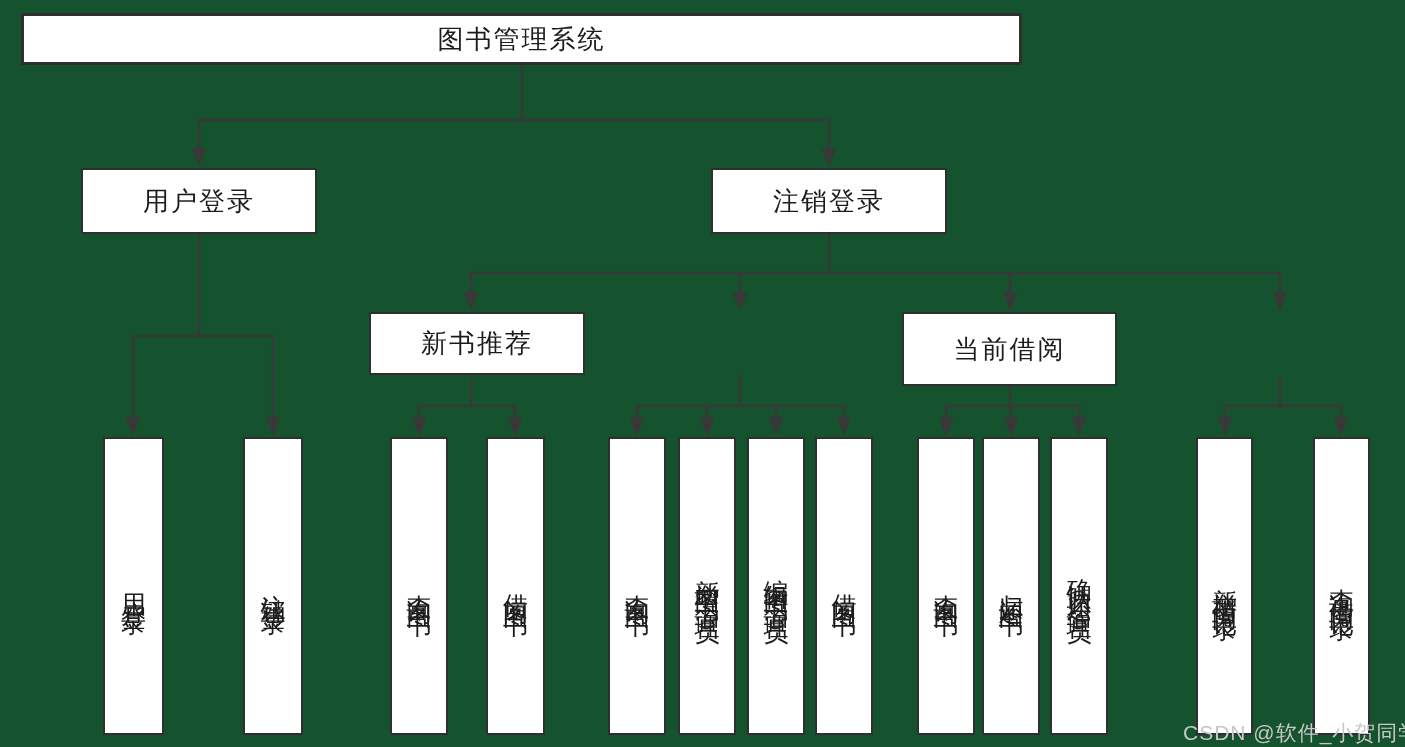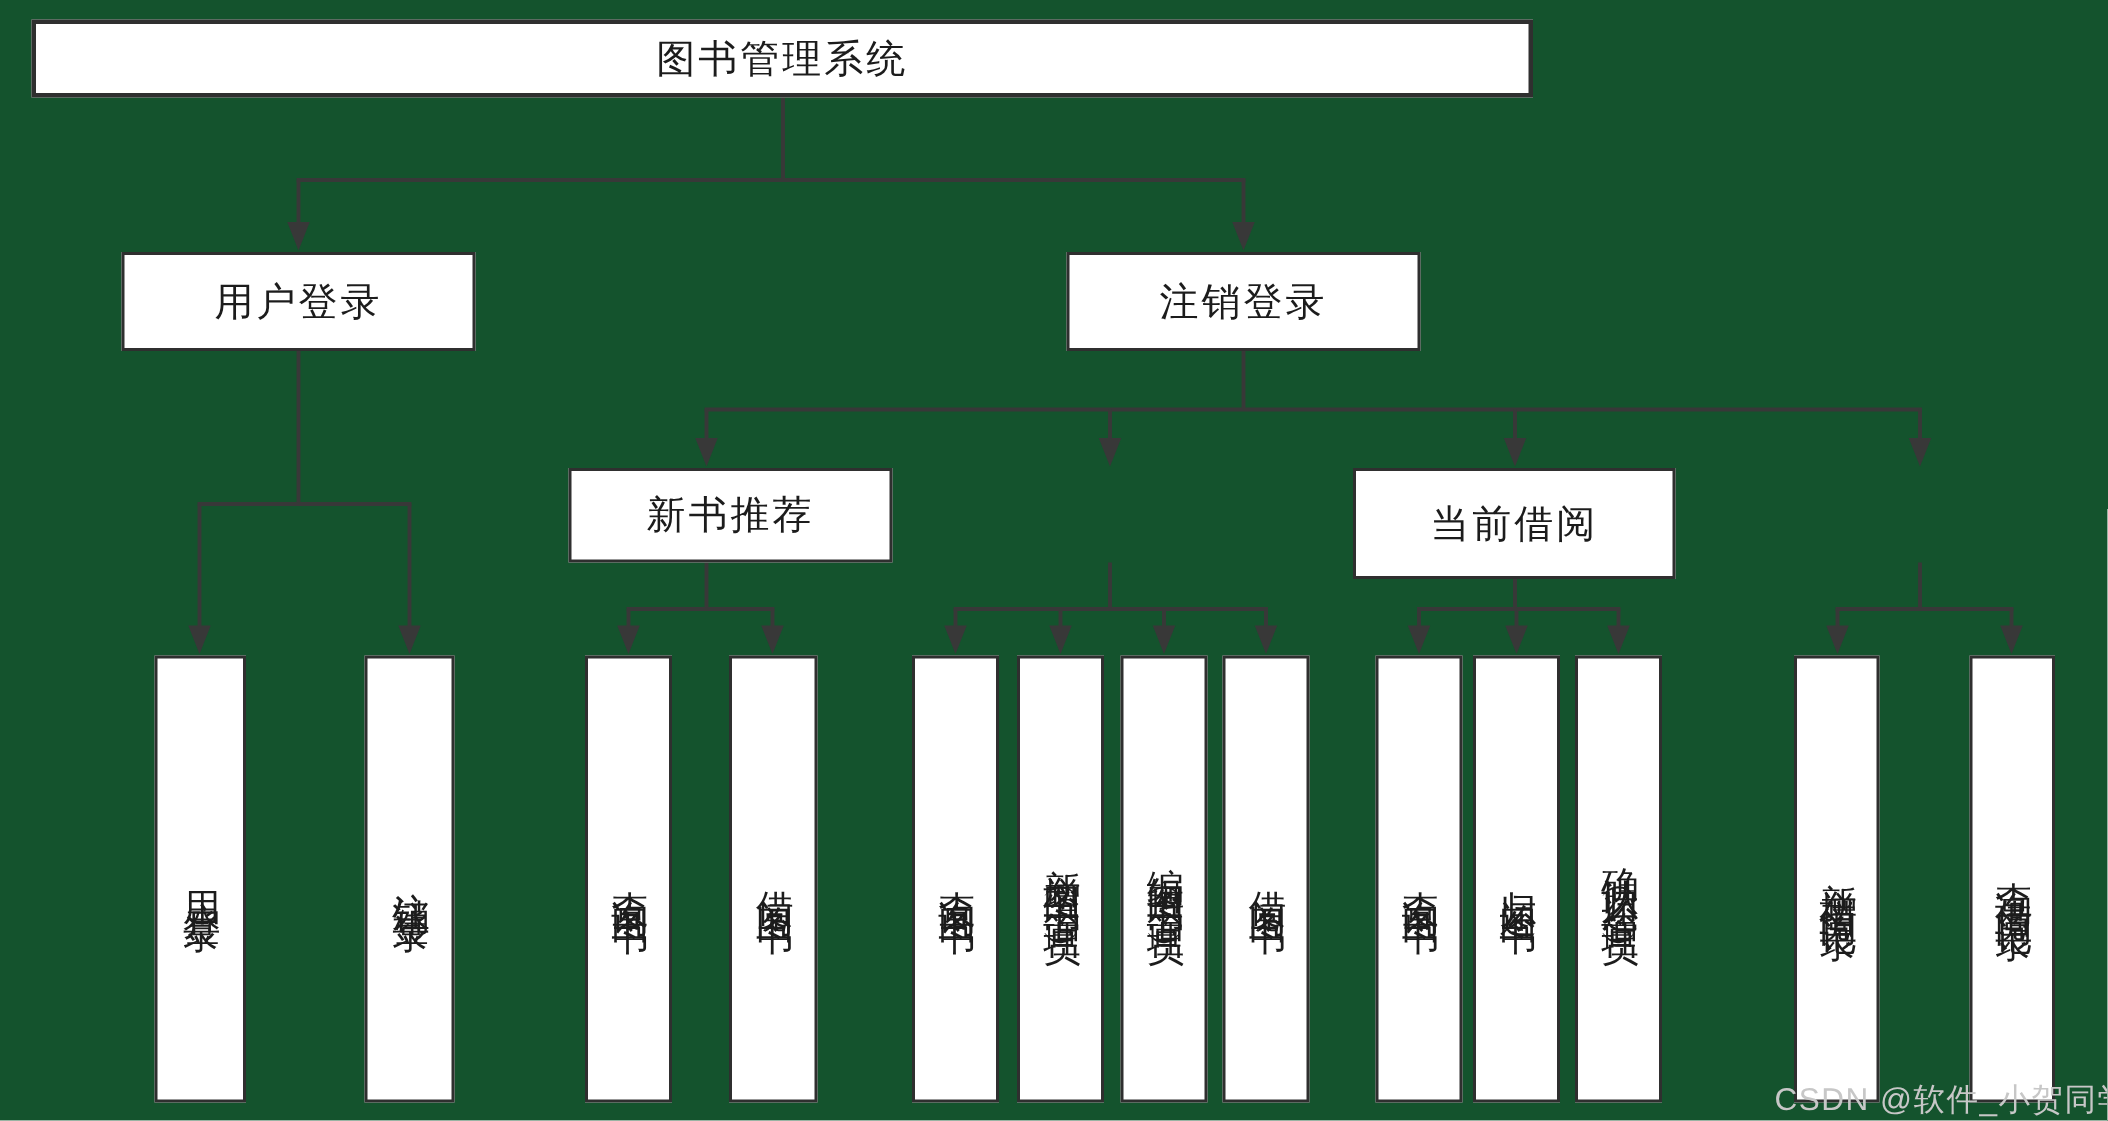--- a/index.html
+++ b/index.html
@@ -124,21 +124,21 @@
     <span class="h-label">图书管理系统</span>
   </div>
 
   <div class="box" style="left:81px; top:168px; width:236px; height:66px;">
     <span class="h-label">用户登录</span>
   </div>
   <div class="box" style="left:711px; top:168px; width:236px; height:66px;">
     <span class="h-label">注销登录</span>
   </div>
 
-  <div class="box" style="left:379px; top:312px; width:216px; height:63px;">
+  <div class="box" style="left:369px; top:312px; width:216px; height:63px;">
     <span class="h-label">新书推荐</span>
   </div>
   <div class="box" style="left:902px; top:312px; width:215px; height:74px;">
     <span class="h-label">当前借阅</span>
   </div>
 
   <div class="box v-box" style="left:103px; top:437px; width:61px; height:298px;">
     <span class="v-label">用户登录</span>
   </div>
   <div class="box v-box" style="left:243px; top:437px; width:60px; height:298px;">

